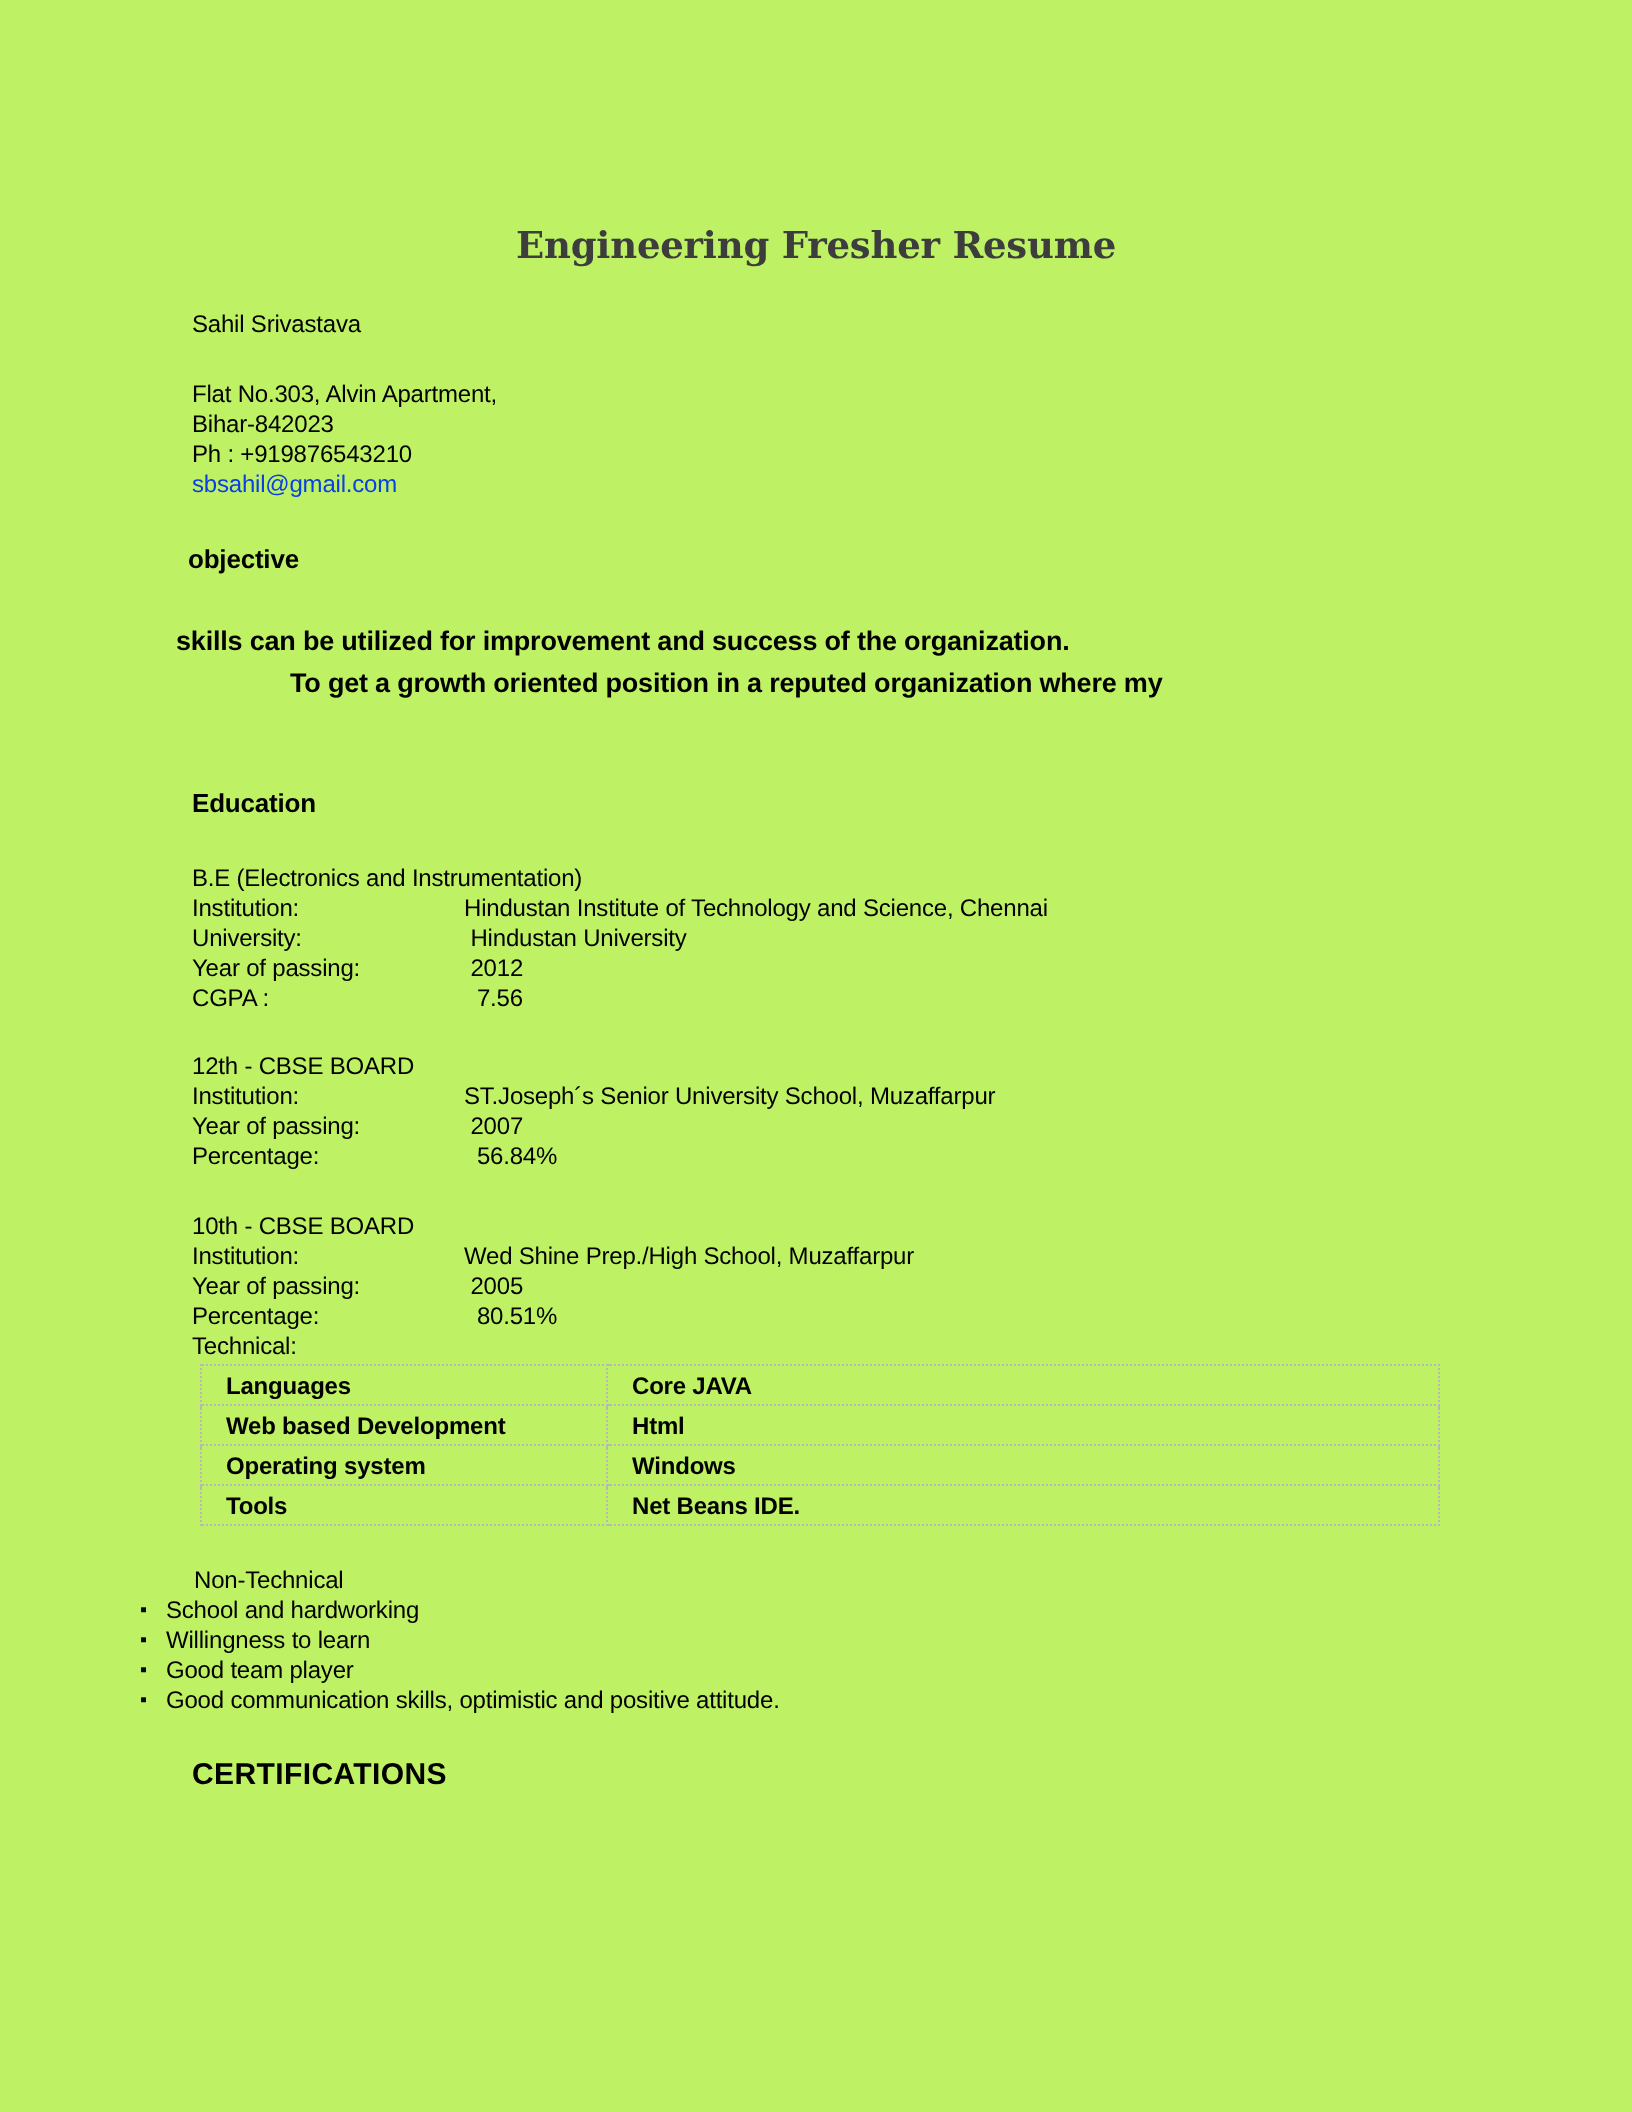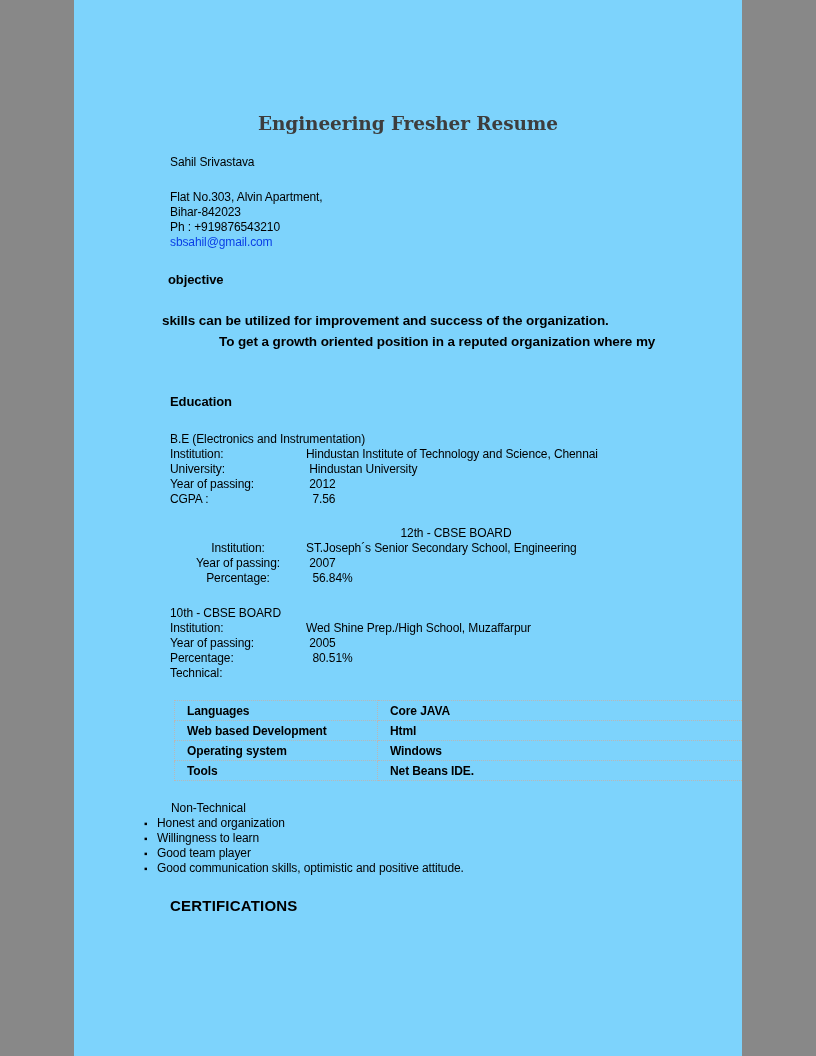--- a/index.html
+++ b/index.html
@@ -1,22 +1,22 @@
 <!DOCTYPE html>
 <html><head>
 <meta charset="utf-8">
 <style>
   * { margin: 0; padding: 0; box-sizing: border-box; }
   html, body { background: #888; }
   .page {
     position: relative;
-    width: 668px;
+    width: 816px;
     height: 1056px;
     margin: 0 auto;
-    background: #7dd3fc;
+    background: #bef264;
     overflow: hidden;
     font-family: "Liberation Sans", sans-serif;
     color: #000000;
     letter-spacing: -0.1px;
   }
   .doc-title {
     margin-top: 112px;
     text-align: center;
     font-family: "DejaVu Serif", serif;
     font-weight: 700;
@@ -52,38 +52,38 @@
   .objective-para .pline { display: block; }
   .objective-para .pline.first { text-indent: 57px; }
   .education-heading {
     margin: 42px 0 0 96px;
     font-weight: 700;
     font-size: 13px;
     line-height: 15px;
   }
   .edu-entry { margin-left: 96px; font-size: 12px; line-height: 15px; }
   .edu-entry.first  { margin-top: 23px; }
-  .edu-entry.second { margin-top: 19px; text-align: center; }
+  .edu-entry.second { margin-top: 19px; }
   .edu-entry.third  { margin-top: 20px; }
   .edu-row { display: flex; }
   .edu-label { width: 136px; flex: 0 0 136px; }
   .edu-value { white-space: pre; }
   .skill-heading {
     margin: 42px 0 0 96px;
     font-weight: 700;
     font-size: 13.5px;
     line-height: 17px;
   }
   .technical-label {
     margin: 0 0 0 96px;
     font-size: 12px;
     line-height: 15px;
   }
   .skill-table {
-    margin: 19px 0 0 100px;
+    margin: 1px 0 0 100px;
     width: 620px;
     border-collapse: collapse;
     table-layout: fixed;
   }
   .skill-table td {
     border: 1px dotted #b8b8b8;
     height: 20px;
     padding: 0 4px 0 12px;
     font-weight: 700;
     font-size: 12px;
@@ -158,21 +158,21 @@
     <div class="edu-row">
       <span class="edu-label">CGPA :</span>
       <span class="edu-value">  7.56</span>
     </div>
   </div>
 
   <div class="edu-entry second">
     <div class="edu-degree">12th  - CBSE BOARD</div>
     <div class="edu-row">
       <span class="edu-label">Institution:</span>
-      <span class="edu-value">ST.Joseph´s Senior Secondary School, Engineering</span>
+      <span class="edu-value">ST.Joseph´s Senior University School, Muzaffarpur</span>
     </div>
     <div class="edu-row">
       <span class="edu-label">Year of passing:</span>
       <span class="edu-value"> 2007</span>
     </div>
     <div class="edu-row">
       <span class="edu-label">Percentage:</span>
       <span class="edu-value">  56.84%</span>
     </div>
   </div>
@@ -214,21 +214,21 @@
         <td>Net Beans IDE.</td>
       </tr>
     </tbody>
   </table>
 
   <div class="non-technical-label">Non-Technical</div>
 
   <ul class="bullet-list">
     <li>
       <span class="bullet-glyph">▪</span>
-      <span>Honest and organization</span>
+      <span>School and hardworking</span>
     </li>
     <li>
       <span class="bullet-glyph">▪</span>
       <span>Willingness to learn</span>
     </li>
     <li>
       <span class="bullet-glyph">▪</span>
       <span>Good team player</span>
     </li>
     <li>

